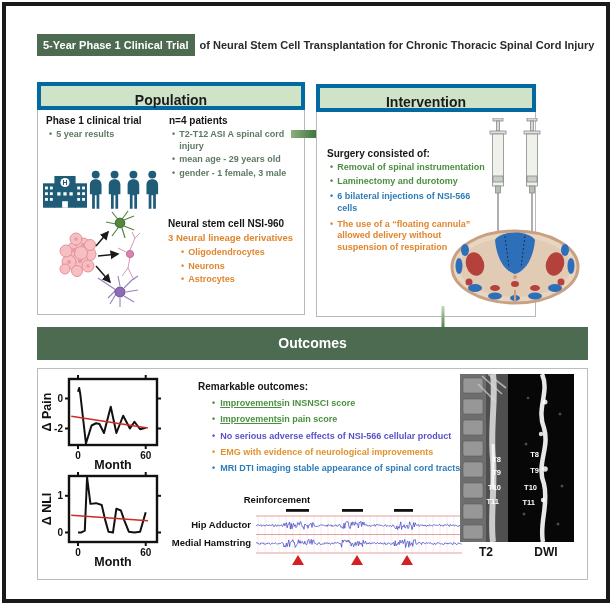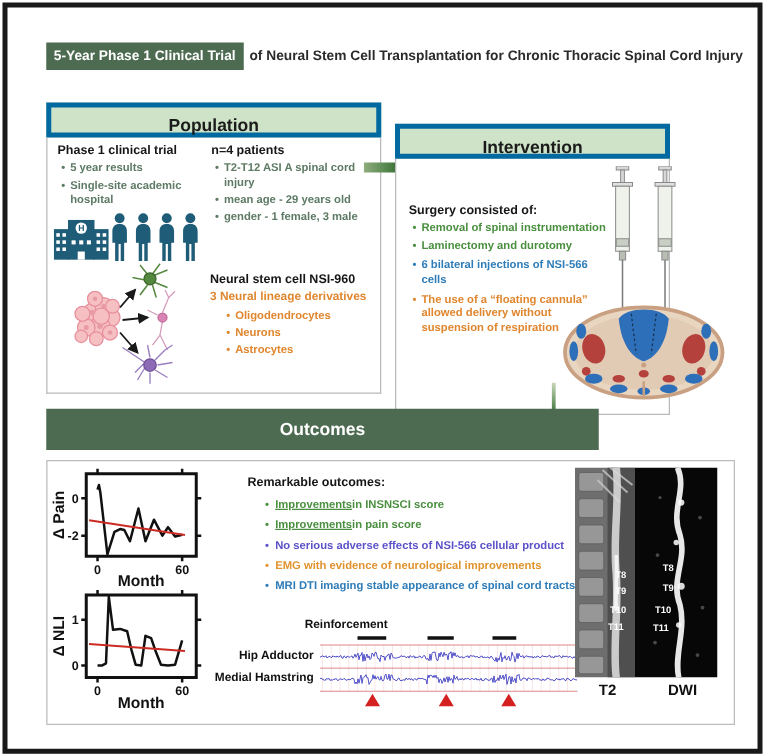--- a/index.html
+++ b/index.html
@@ -10,30 +10,30 @@
   
   .title-row{left:37px;top:34px;width:552px;display:flex;align-items:center;font-weight:bold;font-size:11px;}
   .title-hl{background:#4d6b50;color:#fff;padding:5px 6px;margin-right:5px;white-space:nowrap;}
   .title-rest{color:#2b2b2b;white-space:nowrap;}
   
   .panel{background:#fff;}
   .panel-header{position:absolute;left:0;right:0;top:0;height:28px;line-height:28px;background:#cfe3c8;
     border:4px solid #0369a1;font-weight:bold;font-size:14px;text-align:center;color:#1b1b1b;box-sizing:border-box;}
   .panel-body{position:absolute;left:0;right:0;top:28px;bottom:0;border:1px solid #b9b9b9;border-top:none;box-sizing:border-box;}
   .pop{left:37px;top:82px;width:268px;height:233px;}
-  .intv{left:316px;top:99px;width:220px;height:233px;text-decoration:underline;}
+  .intv{left:316px;top:84px;width:220px;height:233px;text-decoration:underline;}
   .sec-h{font-weight:bold;font-size:10px;color:#161616;margin-bottom:3px;}
   .bullet{display:flex;font-weight:bold;font-size:9px;line-height:1.3;}
   .bullet::before{content:"\2022";margin:0 4px 0 3px;}
   .wrapln{white-space:pre-line;}
   .pop-green{color:#5d7a64;}
   .orange{color:#e0862e;}
   .mb1{margin-bottom:2px;} .mb4{margin-bottom:4px;}
   
-  .banner{left:37px;top:327px;width:442px;height:33px;background:#4d6b50;color:#fff;
+  .banner{left:37px;top:327px;width:551px;height:33px;background:#4d6b50;color:#fff;
     font-weight:bold;font-size:14px;text-align:center;line-height:33px;}
   .outbox{left:37px;top:368px;width:551px;height:212px;border:1px solid #bcbcbc;background:#fff;box-sizing:border-box;}
   .out-bullet{display:flex;font-weight:bold;font-size:9px;line-height:1.2;white-space:nowrap;margin-bottom:5.5px;}
   .out-bullet::before{content:"\2022";margin:0 5px 0 2px;}
   .u{text-decoration:underline;}
   .emg-label{font-weight:bold;font-size:9.5px;color:#111;}
   .cap{font-weight:bold;font-size:12px;color:#111;text-align:center;}
   svg text{font-family:"Liberation Sans",sans-serif;}
 </style>
 </head>
@@ -47,24 +47,20 @@
     <span class="title-rest">of Neural Stem Cell Transplantation for Chronic Thoracic Spinal Cord Injury</span>
   </div>
 
   <section class="abs panel pop">
     <div class="panel-header">Population</div>
     <div class="panel-body">
       <div class="abs" style="left:8px;top:5px;width:106px;">
         <div class="sec-h">Phase 1 clinical trial</div>
         <div class="bullet pop-green mb1">
             <span class="wrapln">5 year results</span>
-          </div>
-        <div class="bullet pop-green">
-            <span class="wrapln">Single-site academic
-hospital</span>
           </div>
       </div>
       <div class="abs" style="left:131px;top:5px;width:132px;">
         <div class="sec-h">n=4 patients</div>
         <div class="bullet pop-green mb1">
             <span class="wrapln">T2-T12 ASI A spinal cord
 injury</span>
           </div>
         <div class="bullet pop-green mb1">
             <span class="wrapln">mean age - 29 years old</span>

